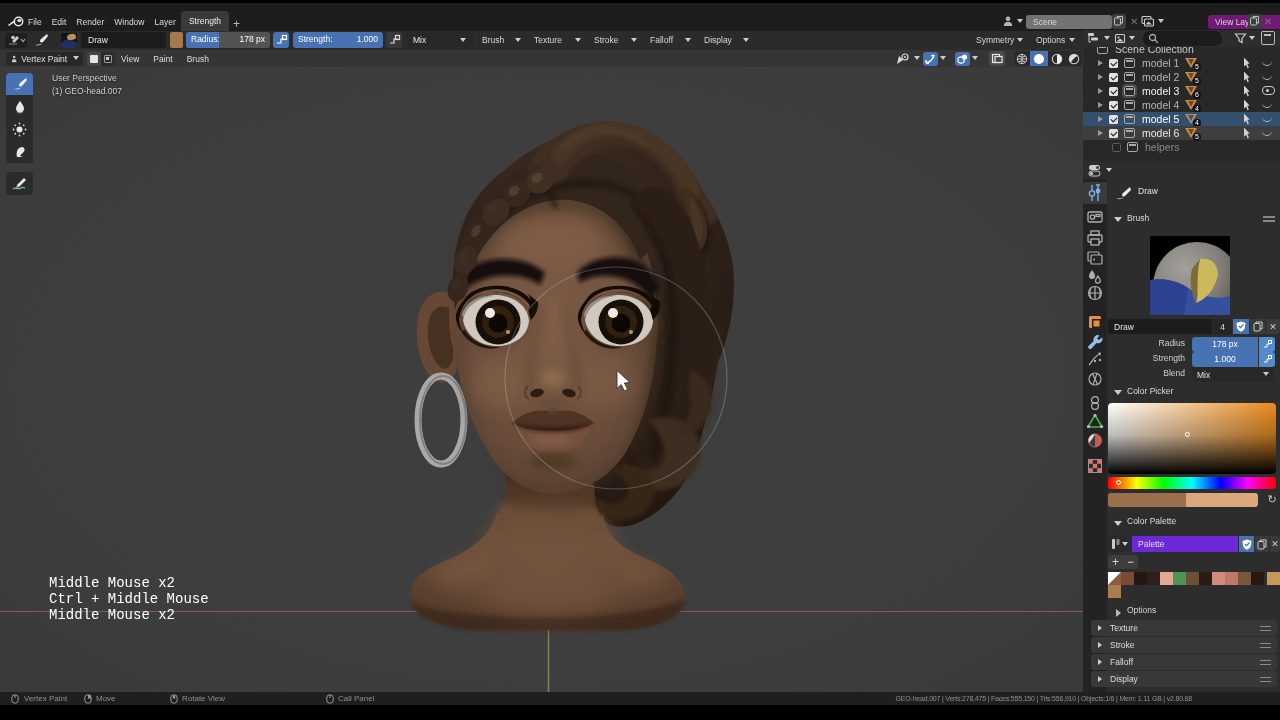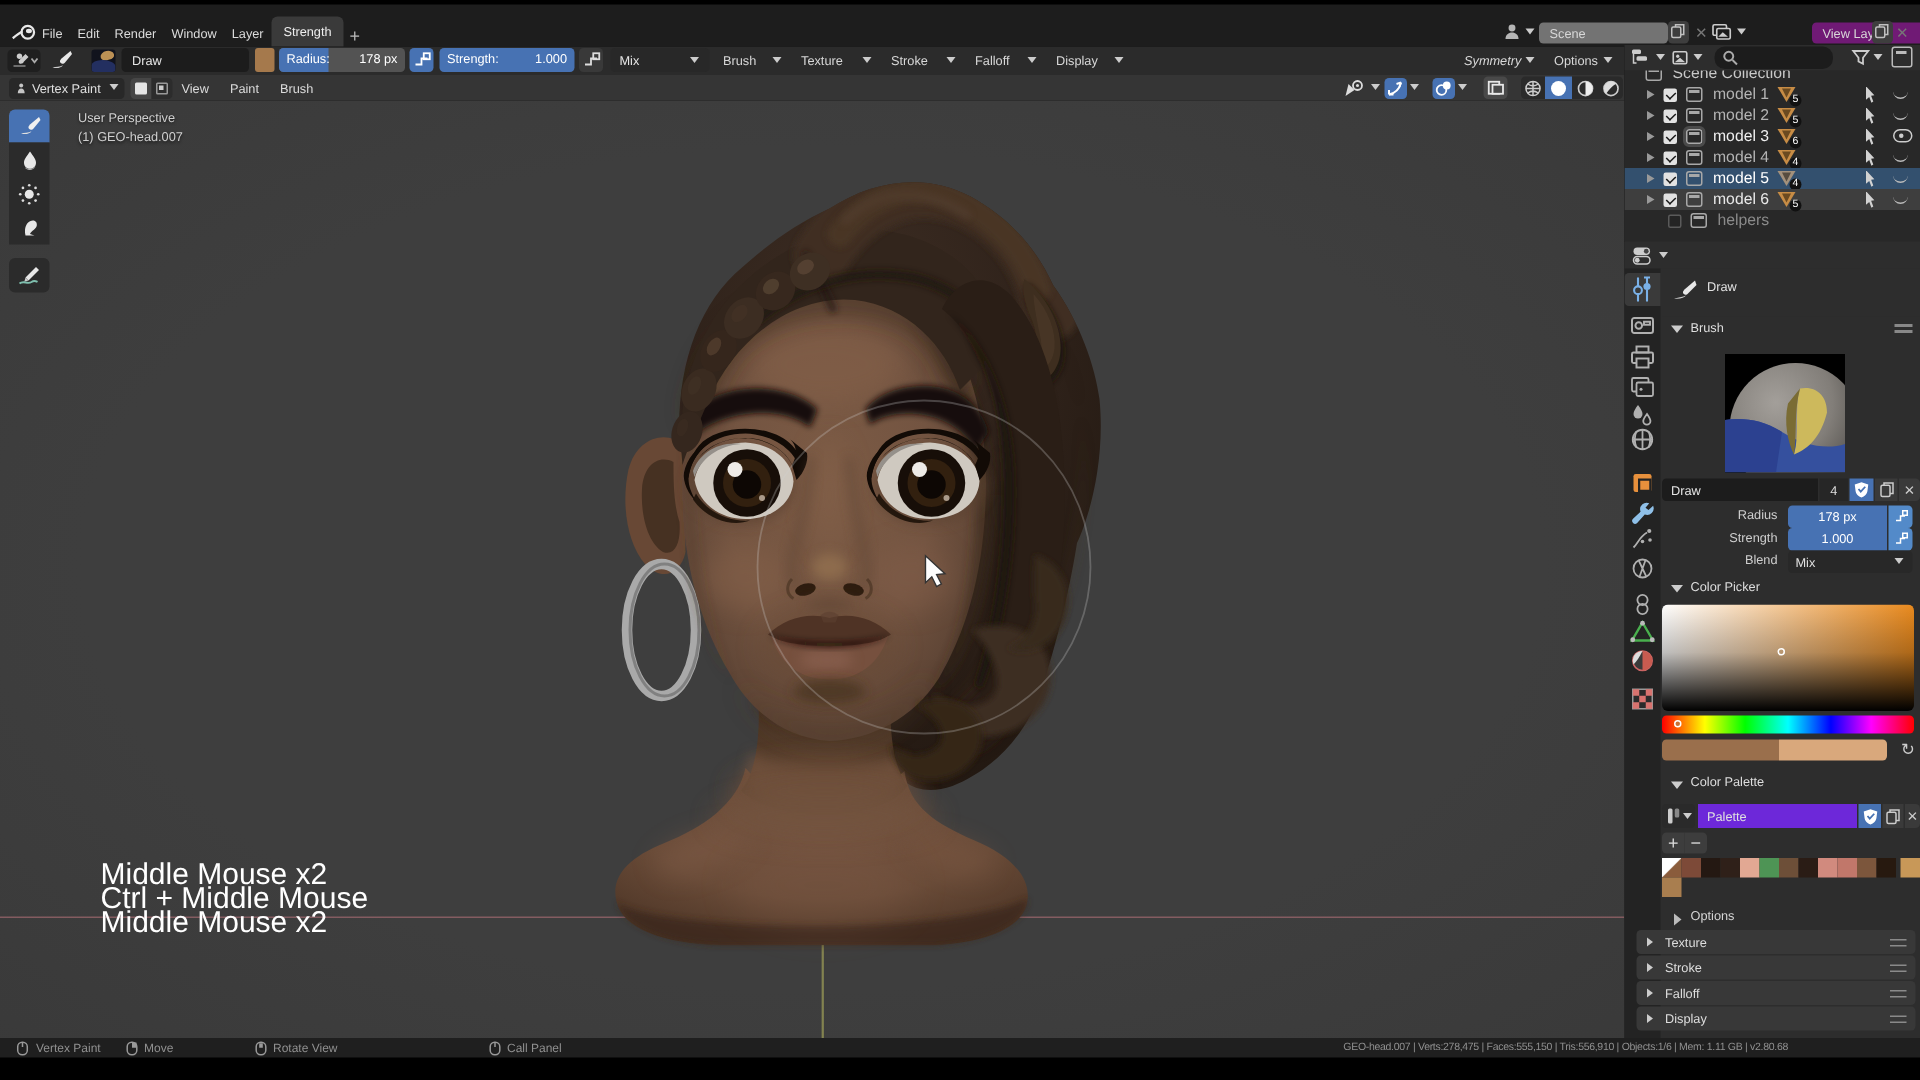--- a/index.html
+++ b/index.html
@@ -142,21 +142,21 @@
       <span class="chev"></span>
     </div>
   <div class="abs row" style="left:646px;top:32px;width:50px;height:16px;justify-content:space-between;padding:0 4px;">
       <span>Falloff</span>
       <span class="chev"></span>
     </div>
   <div class="abs row" style="left:700px;top:32px;width:54px;height:16px;justify-content:space-between;padding:0 4px;">
       <span>Display</span>
       <span class="chev"></span>
     </div>
-  <div class="abs row" style="left:972px;top:32px;width:56px;height:16px;justify-content:space-between;padding:0 4px;font-style:italic;">
+  <div class="abs row" style="left:972px;top:32px;width:56px;height:16px;justify-content:space-between;padding:0 4px;">
       <span>Symmetry</span>
       <span class="chev"></span>
     </div>
   <div class="abs row" style="left:1032px;top:32px;width:48px;height:16px;justify-content:space-between;padding:0 4px;">
       <span>Options</span>
       <span class="chev"></span>
     </div>
 
   <div class="abs" style="left:0;top:50px;width:1083px;height:17px;background:#353535;"></div>
   <div class="abs row" style="left:6px;top:51.5px;width:77px;height:14px;background:#282828;border-radius:3px;padding:0 5px;gap:4px;">
@@ -422,21 +422,21 @@
       <path d="M610,470 C630,462 650,468 654,486 C657,502 644,518 624,520 C606,522 594,510 594,496 C602,505 618,506 626,497 C632,489 624,476 610,470 Z" fill="#342519" filter="url(#b2)"></path>
       <path d="M690,370 C708,376 716,394 710,412 C704,430 686,438 672,432 C684,428 692,416 690,400 C689,388 690,377 690,370 Z" fill="#382a1e" filter="url(#b2)"></path>
 
       <circle cx="616" cy="378" r="111" fill="none" stroke="#cfcfcf" stroke-width="1.2" opacity="0.28"></circle>
       <path d="M617,370.5 L617,388.5 L621.2,384.5 L624.4,391 L627.6,389.3 L624.4,383 L630,382.5 Z" fill="#fdfdfd" stroke="#333" stroke-width="0.9"></path>
     </svg>
 
     <div class="abs" style="left:52px;top:6px;color:#d0d0d0;font-size:8.5px;text-shadow:0 1px 2px rgba(0,0,0,0.6);">User Perspective</div>
     <div class="abs" style="left:52px;top:19px;color:#d0d0d0;font-size:8.5px;text-shadow:0 1px 2px rgba(0,0,0,0.6);">(1) GEO-head.007</div>
 
-    <div class="abs" style="left:67px;top:508px;color:#fff;font-size:20px;line-height:16px;">Middle Mouse x2<br>Ctrl + Middle Mouse<br>Middle Mouse x2</div>
+    <div class="abs" style="left:49px;top:508px;color:#fff;font-size:14px;line-height:16px;font-family:Liberation Mono, monospace;">Middle Mouse x2<br>Ctrl + Middle Mouse<br>Middle Mouse x2</div>
 
   </div>
 
   <div class="abs" style="left:6px;top:73px;width:27px;height:22px;background:#4772b3;border-radius:4px 4px 0 0;display:flex;align-items:center;justify-content:center;">
     <svg width="16" height="14" viewBox="0 0 16 14">
         <path d="M14,1 L8,6 C7,7 6.5,8 7.5,9 C8.5,10 9.5,9.5 10.5,8.5 L15,3 Z" fill="#f0f0f0"></path>
         <path d="M2,12 C5,13 8,12 9,10.5 C7,11.5 4,11.5 2,12 Z" fill="#e0e0e0"></path>
       </svg>
   </div>
   <div class="abs" style="left:6px;top:95px;width:27px;height:23px;background:#2b2b2b;display:flex;align-items:center;justify-content:center;">

